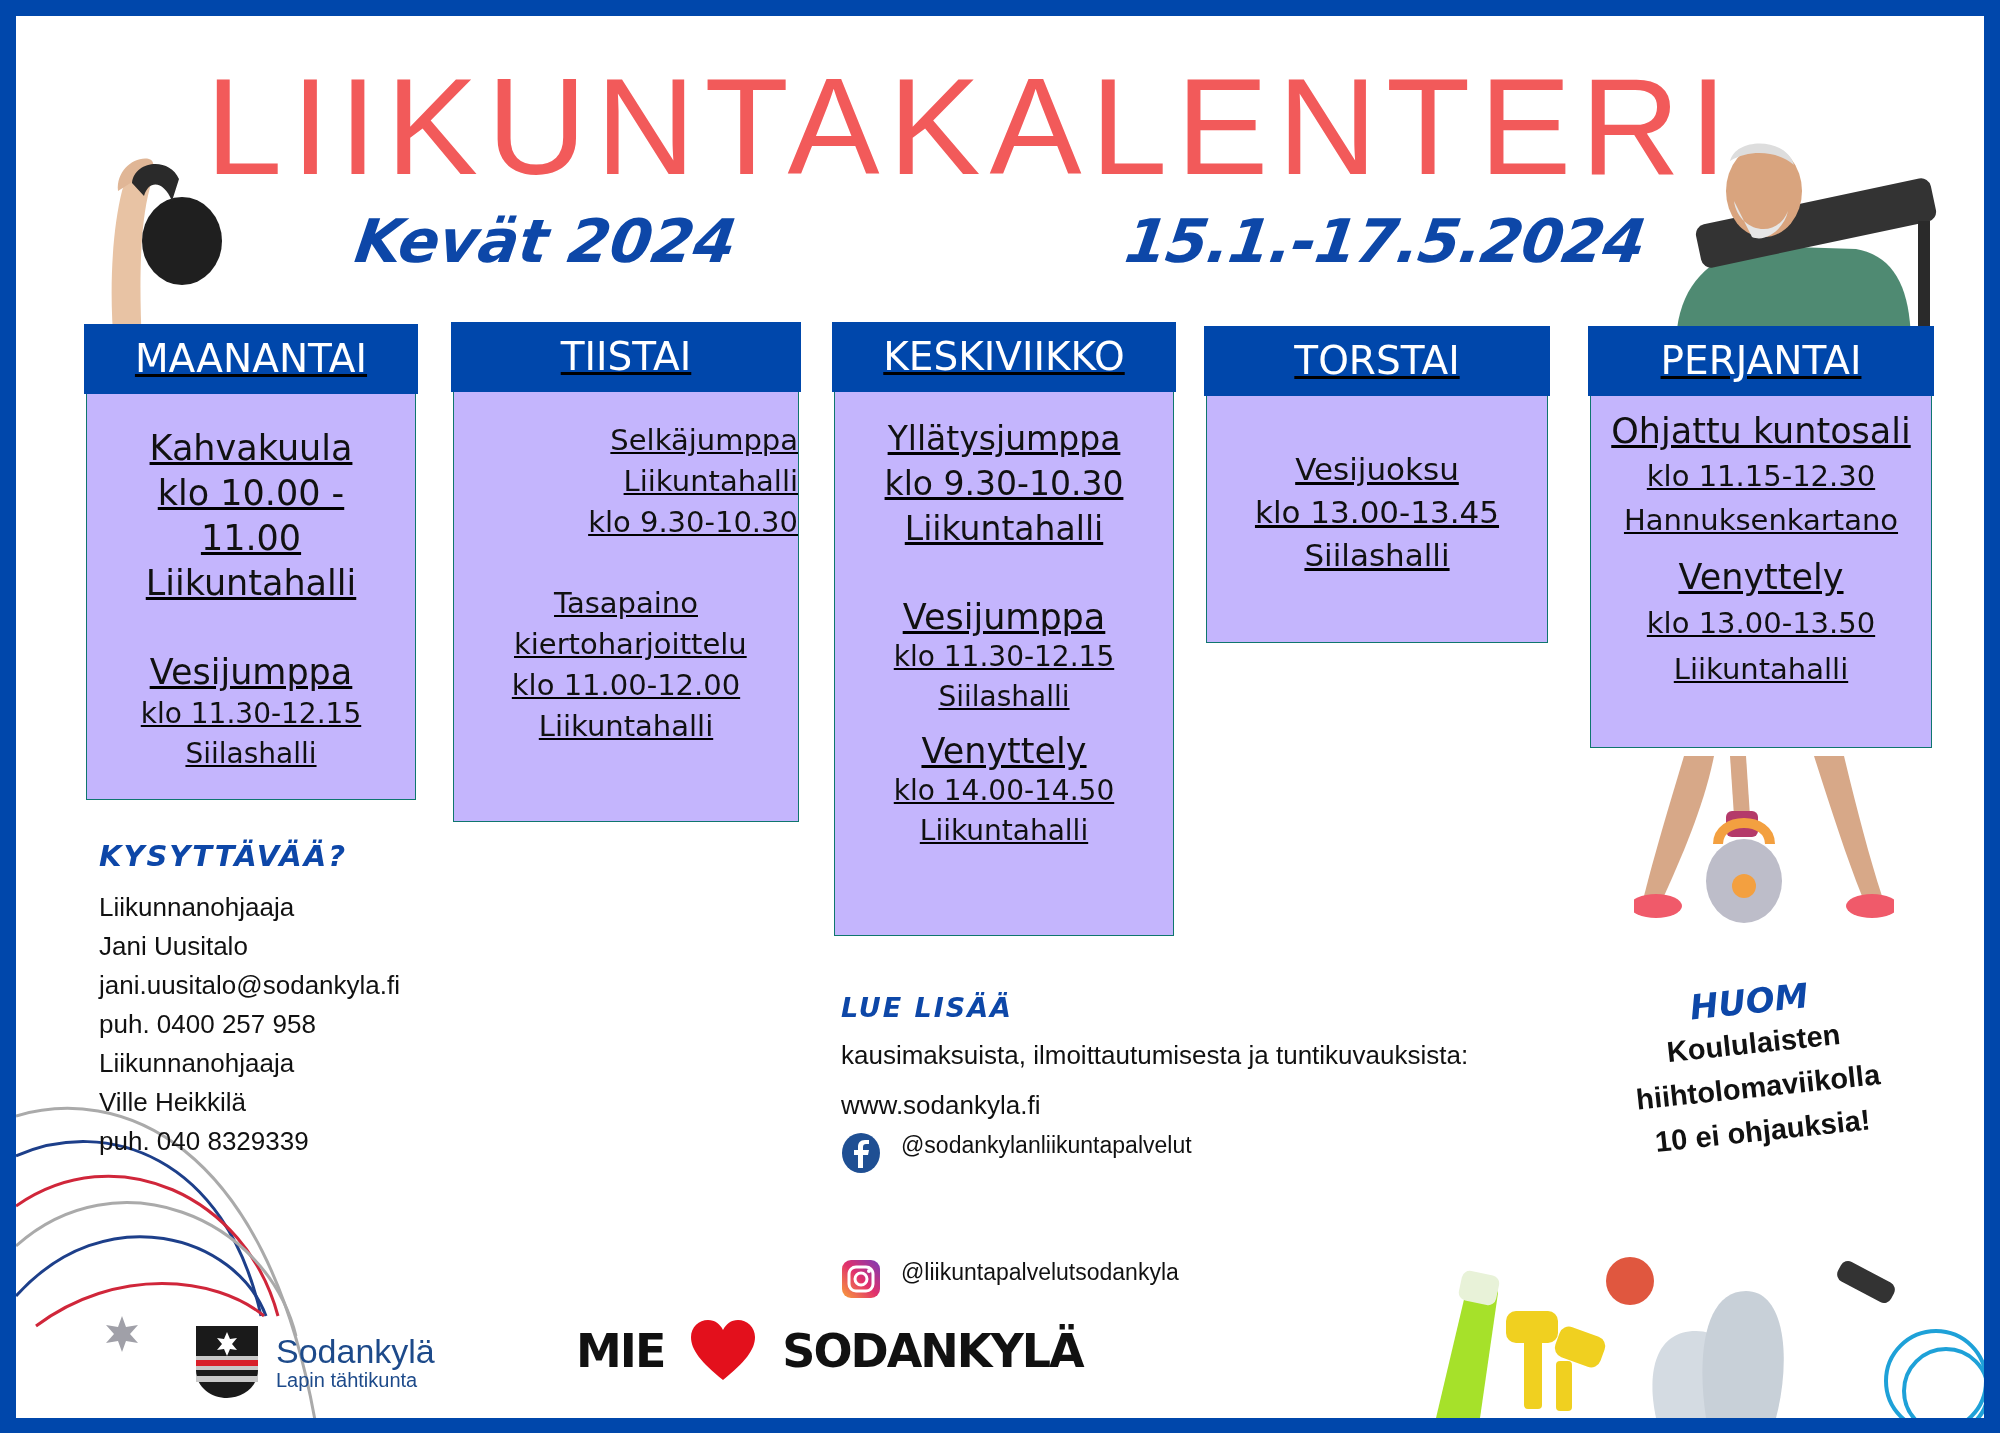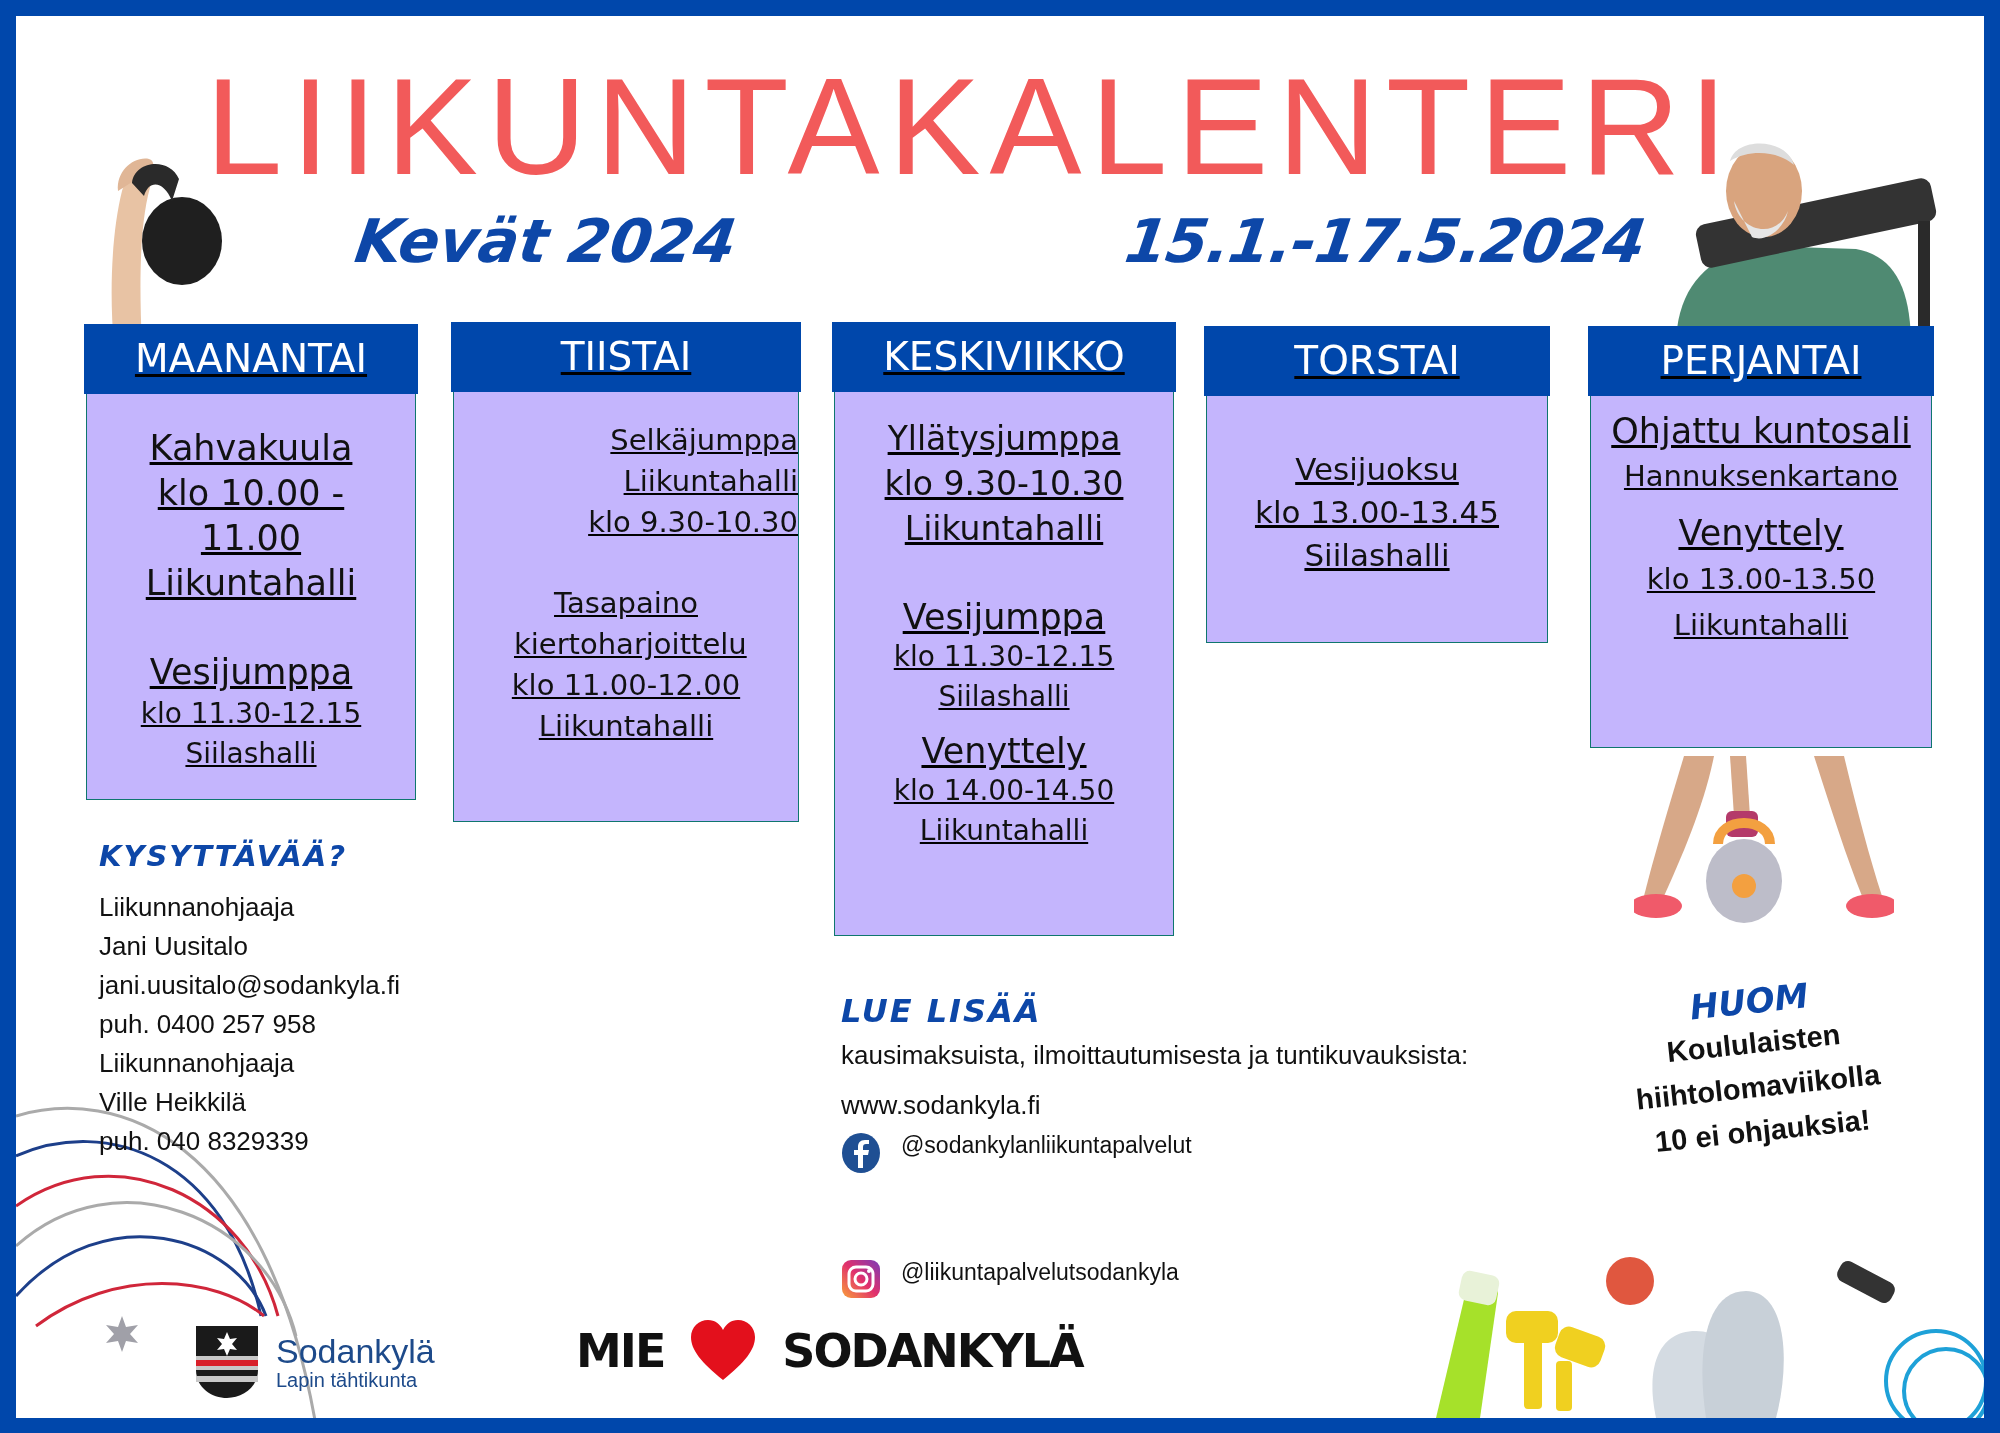--- a/index.html
+++ b/index.html
@@ -139,20 +139,21 @@
         <span class="p">Siilashalli</span>
       </div>
     </div>
   </div>
 
   <div class="day" style="left:1574px;top:312px;width:342px;height:420px;">
     <div class="head">PERJANTAI</div>
     <div class="body" style="padding-top:12px;">
       <div class="ev" style="font-size:29px;line-height:44px;margin-bottom:12px;">
         <span class="n" style="font-size:35px;line-height:46px;">Ohjattu kuntosali</span>
+        <span class="t">klo 11.15-12.30</span>
         <span class="p">Hannuksenkartano</span>
       </div>
       <div class="ev" style="font-size:29px;line-height:46px;">
         <span class="n" style="font-size:35px;">Venyttely</span>
         <span class="t">klo 13.00-13.50</span>
         <span class="p">Liikuntahalli</span>
       </div>
     </div>
   </div>
 
@@ -181,21 +182,21 @@
   <div class="contact">
     <div>Liikunnanohjaaja</div>
     <div>Jani Uusitalo</div>
     <div>jani.uusitalo@sodankyla.fi</div>
     <div>puh. 0400 257 958</div>
     <div>Liikunnanohjaaja</div>
     <div>Ville Heikkilä</div>
     <div>puh. 040 8329339</div>
   </div>
 
-  <div class="section-label" style="left:825px;top:976px;font-size:32px;">LUE LISÄÄ</div>
+  <div class="section-label" style="left:825px;top:976px;font-size:27px;">LUE LISÄÄ</div>
   <div class="info" style="top:1024px;font-size:26px;">kausimaksuista, ilmoittautumisesta ja tuntikuvauksista:</div>
   <div class="info" style="top:1074px;font-size:26px;">www.sodankyla.fi</div>
 
   <div class="social-row" style="top:1116px;">
     <svg width="40" height="42" viewBox="0 0 40 42">
       <ellipse cx="20" cy="21" rx="19" ry="20" fill="#1f4f93"></ellipse>
       <path d="M22 36 V23 H27 L28 18 H22 V15 C22 13 23 12 25 12 H28 V8 H24 C19 8 17 11 17 15 V18 H13 V23 H17 V36 Z" fill="#fff"></path>
     </svg>
     <span>@sodankylanliikuntapalvelut</span>
   </div>

